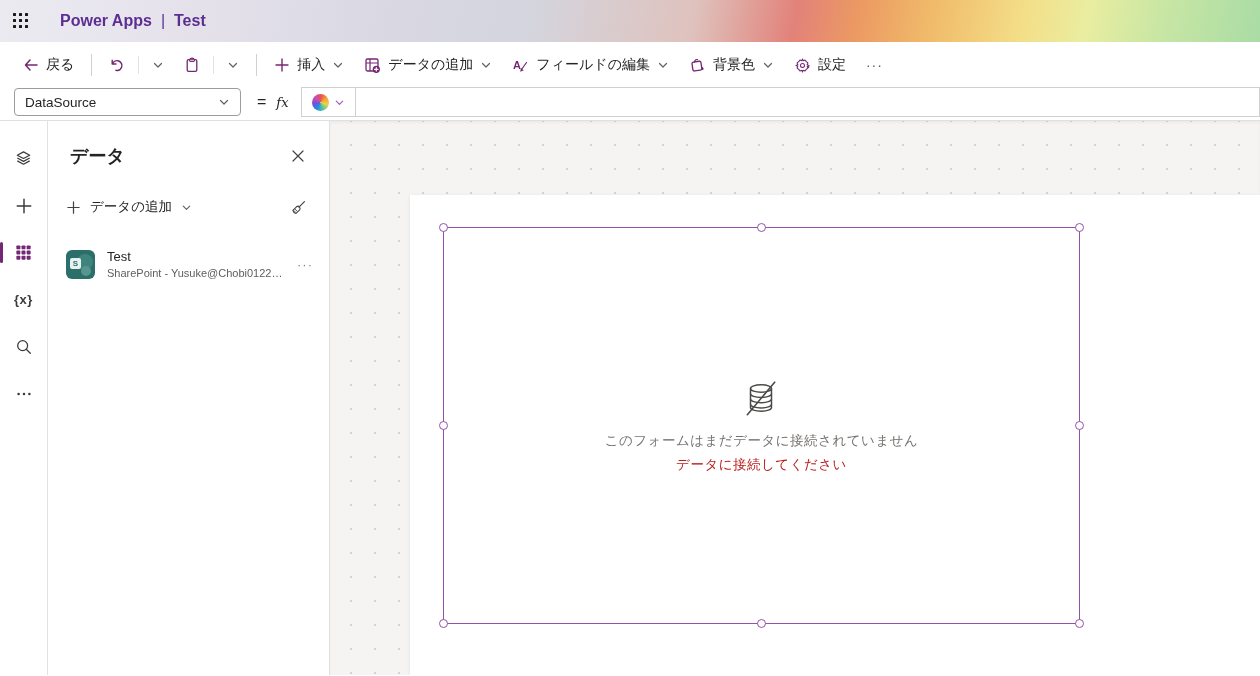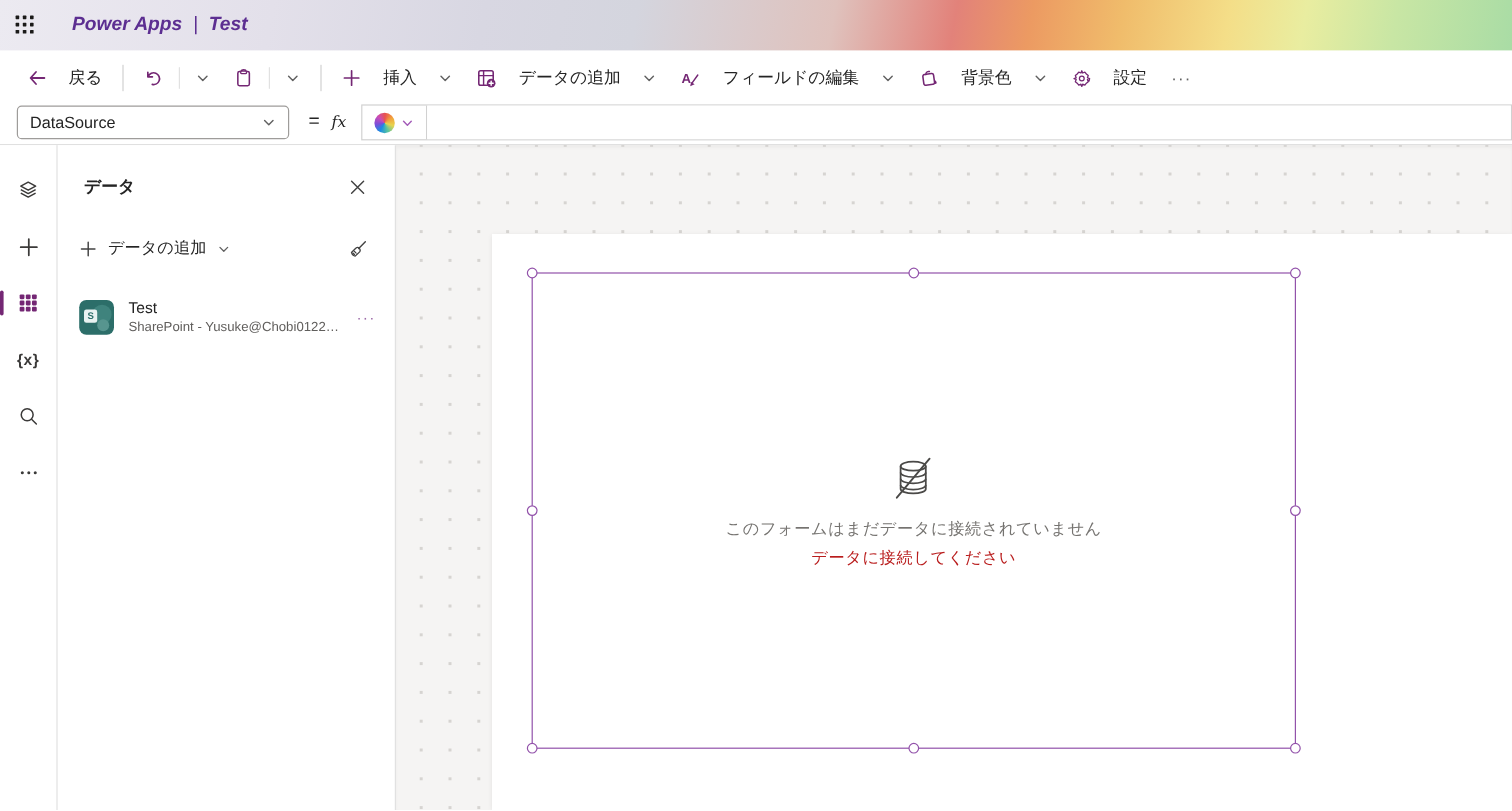--- a/index.html
+++ b/index.html
@@ -12,26 +12,26 @@
     background:linear-gradient(100deg,#eceaf1 0%,#e3e0ea 18%,#d8d7e2 32%,#d4d5de 42%,
       #dfc2bd 55%,#e2827a 63%,#ec9a62 68%,#f0bc6b 74%,#f4de88 81%,#e3ecopy 0,
       #e9eda0 86%,#c8e6a4 92%,#a9dcA5 100%);
     background:linear-gradient(100deg,#eceaf1 0%,#e3e0ea 18%,#d8d7e2 32%,#d4d5de 42%,
       #dfc2bd 55%,#e2827a 63%,#ec9a62 68%,#f0bc6b 74%,#f4de88 81%,
       #e9eda0 86%,#c8e6a4 92%,#a9dca5 100%);
   }
   .waffle { width:42px; height:42px; display:flex; align-items:center; justify-content:center; cursor:pointer; }
   .waffle-grid { display:grid; grid-template-columns:repeat(3,4px); grid-template-rows:repeat(3,4px); gap:2px; }
   .waffle-grid i { width:3px; height:3px; background:#1b1a19; border-radius:0.5px; }
-  .topbar-title { display:flex; align-items:flex-end; gap:9px; margin-left:18px; font-weight:bold; font-size:16px; color:#5c2e91;font-style:italic; }
+  .topbar-title { display:flex; align-items:flex-end; gap:9px; margin-left:18px; font-weight:bold; font-size:16px; color:#5c2e91; }
   .topbar-title .sep { font-weight:400; color:#5c2e91; }
 
   
   .toolbar { height:46px; background:#fff; display:flex; align-items:center; padding-left:14px; gap:2px; }
-  .tb-btn { display:flex; align-items:center; gap:18px; padding:6px 9px; border-radius:4px; cursor:pointer; color:#242424; white-space:nowrap;text-align:right; }
+  .tb-btn { display:flex; align-items:center; gap:7px; padding:6px 9px; border-radius:4px; cursor:pointer; color:#242424; white-space:nowrap;text-align:right; }
   .tb-btn svg { flex:none; }
   .tb-divider { width:1px; height:22px; background:#d1d1d1; margin:0 6px; }
   .tb-sep-light { width:1px; height:18px; background:#e1e1e1; margin:0 2px; }
   .chev { color:#616161; display:flex; align-items:center; }
   .purple-ic { color:#742774; }
 
   
   .formulabar { height:33px; background:#fff; display:flex; align-items:center; padding:0 0 4px 14px; border-bottom:1px solid #e0e0e0; }
   .prop-select { width:227px; height:28px; border:1px solid #9e9c9a; border-radius:4px; display:flex; align-items:center; justify-content:space-between; padding:0 10px; font-size:13.5px; cursor:pointer; background:#fff;gap:28px; }
   .eq { margin:0 10px 0 16px; font-size:16px; color:#242424; }
@@ -48,21 +48,21 @@
   
   .rail { width:48px; background:#fff; border-right:1px solid #e1e1e1; display:flex; flex-direction:column; align-items:center; padding-top:14px; position:relative; }
   .rail-item { width:48px; height:47px; display:flex; align-items:center; justify-content:center; cursor:pointer; color:#3b3a39; position:relative; }
   .rail-item.selected { color:#742774; }
   .rail-item.selected::before { content:""; position:absolute; left:0; top:13px; width:3px; height:21px; background:#742774; border-radius:2px; }
   .brace { font-size:13px; font-weight:600; letter-spacing:0.5px; }
 
   
   .panel { width:282px; background:#fff; border-right:1px solid #e1e1e1; display:flex; flex-direction:column; }
   .panel-head { display:flex; align-items:center; justify-content:space-between; padding:22px 18px 12px 22px; }
-  .panel-title { font-size:14px; font-weight:bold; }
+  .panel-title { font-size:18px; font-weight:bold; }
   .close-btn { width:26px; height:26px; display:flex; align-items:center; justify-content:center; cursor:pointer; color:#424242; border-radius:4px; }
   .searchbox { margin:2px 16px 0 16px; height:30px; border:1px solid #9e9c9a; border-radius:3px; display:flex; align-items:center; padding:0 8px; gap:7px; background:#fff; }
   .searchbox input { border:none; outline:none; flex:1; font-size:13.5px; font-family:inherit; }
   .searchbox input::placeholder { color:#8a8886; }
   .adddata-row { display:flex; align-items:center; justify-content:space-between; margin:6px 16px 0 16px; padding:7px 2px; }
   .adddata-left { display:flex; align-items:center; gap:9px; cursor:pointer; font-size:13.5px; }
   .broom-btn { width:26px; height:26px; display:flex; align-items:center; justify-content:center; cursor:pointer; color:#424242; }
   .ds-item { display:flex; align-items:center; margin:16px 8px 0 14px; padding:6px 4px; border-radius:4px; cursor:pointer; }
   .sp-icon { width:29px; height:29px; border-radius:6px; background:#2c6e69; position:relative; flex:none; overflow:hidden; }
   .sp-icon .c1 { position:absolute; width:16px; height:16px; border-radius:50%; background:#3f837d; right:2px; top:4px; }

